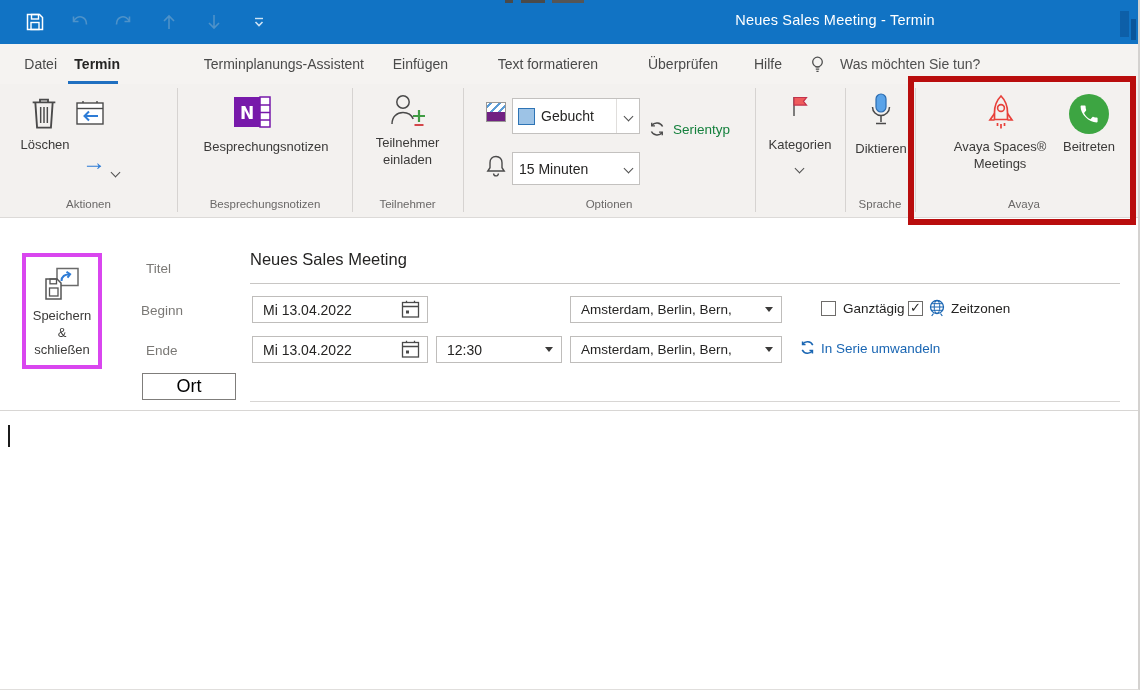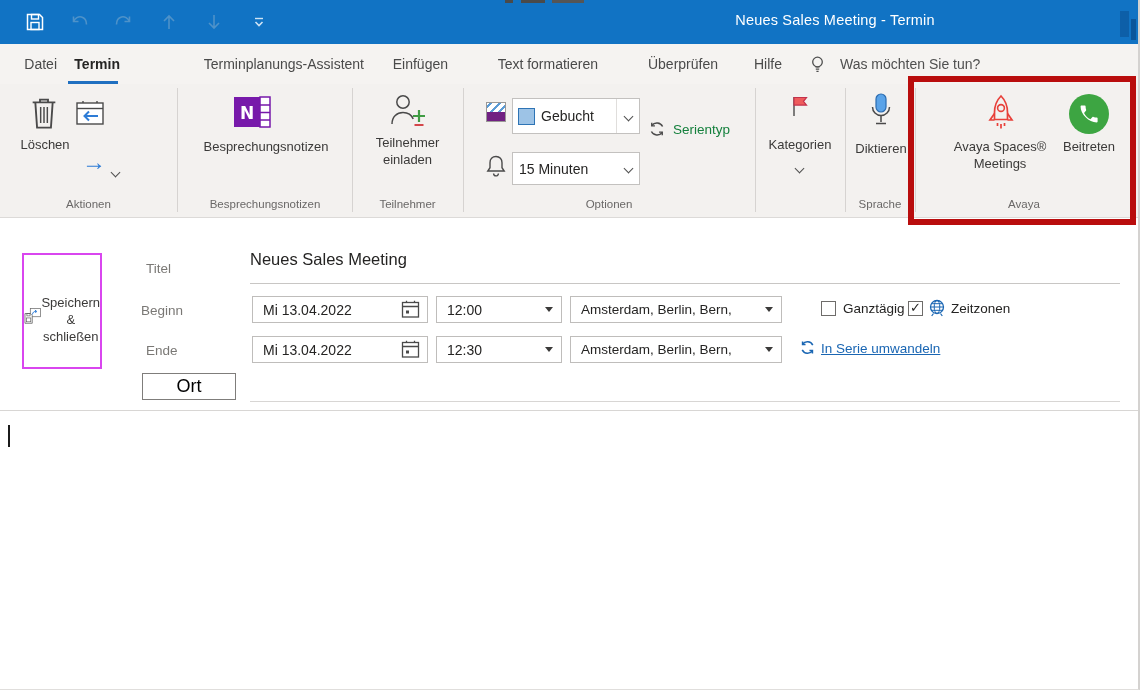--- a/index.html
+++ b/index.html
@@ -31,30 +31,30 @@
   .combo .cdrop{width:22px;align-self:stretch;border-left:1px solid #e0dedc;display:flex;align-items:center;justify-content:center;}
   .statusbox{width:17px;height:17px;background:#9dc3e6;border:1.5px solid #2e74b5;margin-left:5px;box-sizing:border-box;}
   .showas{width:20px;height:20px;border:1px solid #9a9896;box-sizing:border-box;}
   .showas .s-top{height:50%;background:repeating-linear-gradient(135deg,#fff 0 2px,#5b9bd5 2px 4px,#fff 4px 6px);}
   .showas .s-bot{height:50%;background:#702082;}
   .redbox{position:absolute;left:908px;top:76px;width:228px;height:149px;border:6px solid #b90d0d;box-sizing:border-box;z-index:30;pointer-events:none;}
   .greencircle{position:absolute;width:40px;height:40px;border-radius:50%;background:#3da542;display:flex;align-items:center;justify-content:center;}
   
   .formarea{position:absolute;left:0;top:218px;width:100%;height:192px;background:#fff;}
   .fieldlabel{position:absolute;font-size:13.5px;color:#7a7875;}
-  .saveclose{position:absolute;left:22px;top:35px;width:80px;height:116px;border:2px solid #d946ef;background:#fff;box-sizing:border-box;
-             display:flex;flex-direction:row;align-items:center;padding-top:10px;}
+  .saveclose{position:absolute;left:22px;top:35px;width:80px;height:116px;border:4px solid #d946ef;background:#fff;box-sizing:border-box;
+             display:flex;flex-direction:column;align-items:center;padding-top:10px;}
   .saveclose .sc-label{margin-top:6px;font-size:13px;color:#3b3a39;text-align:center;line-height:17px;}
   .titleval{position:absolute;left:250px;top:32px;font-size:16.5px;color:#252423;}
   .hline{position:absolute;height:1px;background:#c8c6c4;}
   .ffield{position:absolute;background:#fff;border:1px solid #bfbdbb;box-sizing:border-box;display:flex;align-items:center;font-size:14px;color:#252423;}
   .ffield .ftext{flex:1;padding-left:10px;}
   .cb{position:absolute;width:15px;height:15px;border:1.5px solid #6e6c6a;background:#fff;box-sizing:border-box;font-size:13px;line-height:12px;text-align:center;color:#252423;}
   .cblabel{position:absolute;font-size:13.5px;color:#252423;}
-  .linkblue{position:absolute;font-size:13.5px;color:#1a66b3;text-decoration:underline;}
+  .linkblue{position:absolute;font-size:13.5px;color:#1a66b3;}
   .ortbtn{position:absolute;left:142px;top:155px;width:94px;height:27px;border:1px solid #7f7d7b;background:#fff;box-sizing:border-box;
           font-size:18px;color:#000000;display:flex;align-items:center;justify-content:center;}
   
   .docbody{position:absolute;left:0;top:410px;width:100%;height:280px;background:#fff;border-top:1px solid #d8d6d4;box-sizing:border-box;}
   .caret{position:absolute;left:8px;top:14px;width:1.5px;height:22px;background:#1b1b1b;}
   svg{display:block;}
 </style>
 </head>
 <body>
 
@@ -272,24 +272,20 @@
     <div class="hline" style="left:250px;top:65px;width:870px;"></div>
 
     <div class="ffield" style="left:252px;top:78px;width:176px;height:27px;">
       <div class="ftext">Mi 13.04.2022</div>
       <svg width="19" height="19" viewBox="0 0 19 19" style="margin-right:7px;">
         <rect x="1.5" y="2.5" width="16" height="14.5" fill="none" stroke="#4a4a4a" stroke-width="1.3"></rect>
         <path d="M1.5 6.5 h16 M5.5 2.5 V.8 M13.5 2.5 V.8" stroke="#4a4a4a" stroke-width="1.3"></path>
         <rect x="5" y="10.5" width="3" height="3" fill="#4a4a4a"></rect>
       </svg>
     </div>
-    <div class="ffield" style="left:436px;top:78px;width:126px;height:27px;">
-      <div class="ftext">12:00</div>
-      <div class="tri" style="margin-right:8px;"></div>
-    </div>
     <div class="ffield" style="left:570px;top:78px;width:212px;height:27px;">
       <div class="ftext" style="font-size:13.5px;">Amsterdam, Berlin, Bern,</div>
       <div class="tri" style="margin-right:8px;"></div>
     </div>
     <div class="cb" style="left:821px;top:83px;"></div>
     <div class="cblabel" style="left:843px;top:83px;">Ganztägig</div>
     <div class="cb" style="left:908px;top:83px;"><span>✓</span></div>
     <div class="abs" style="left:928px;top:81px;">
       <svg width="18" height="18" viewBox="0 0 18 18">
         <circle cx="9" cy="8" r="6.5" fill="none" stroke="#1a66b3" stroke-width="1.3"></circle>

